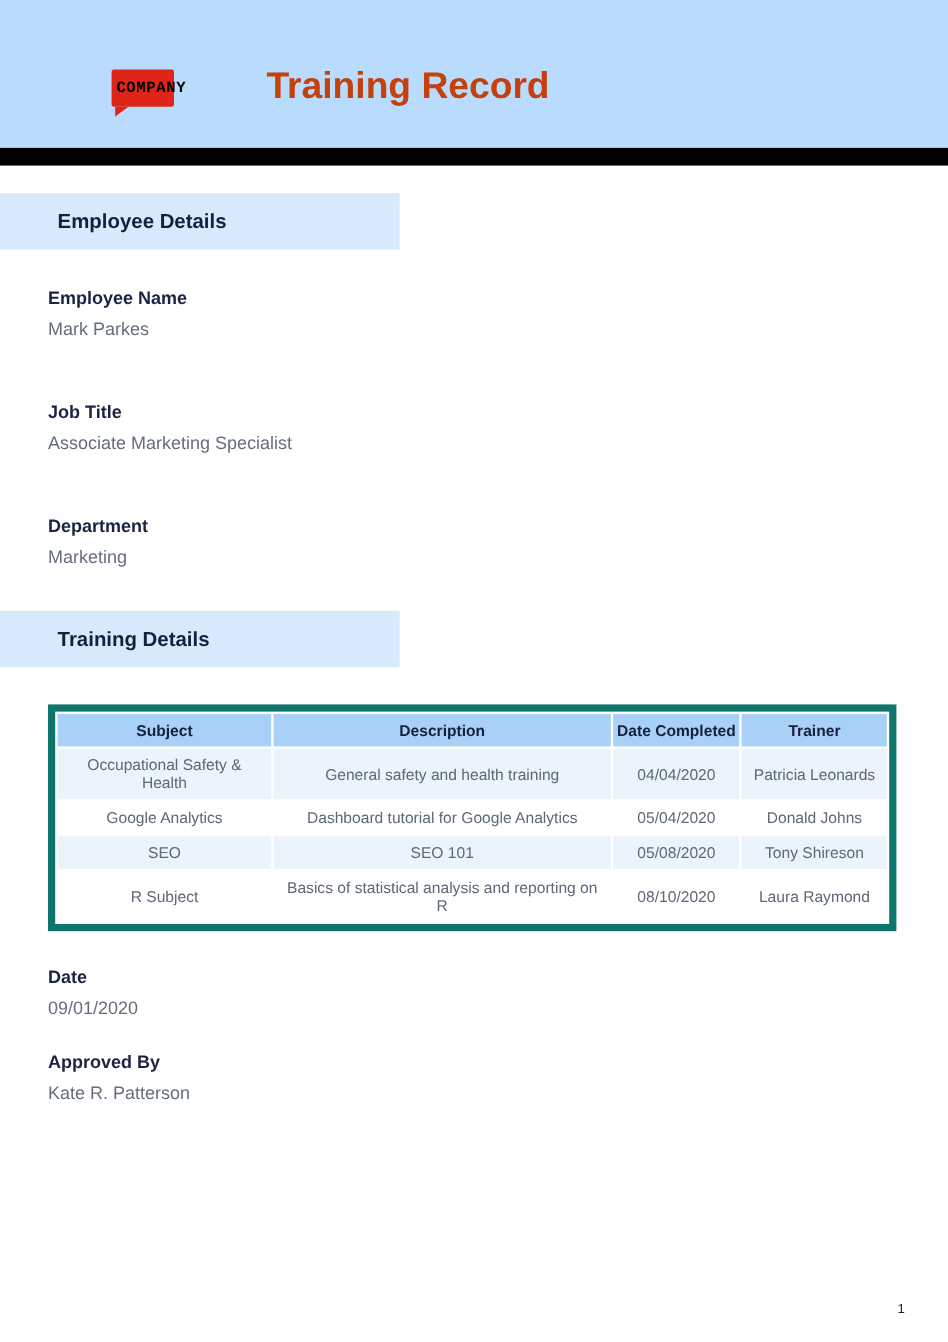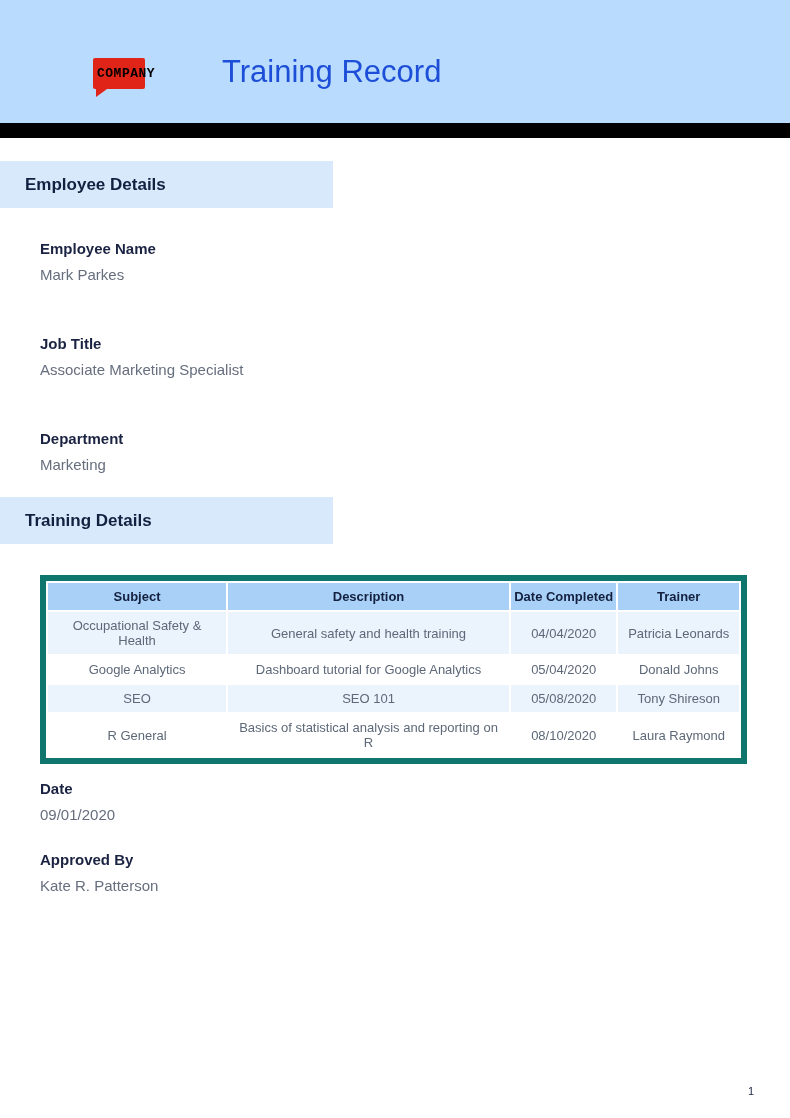--- a/index.html
+++ b/index.html
@@ -51,42 +51,42 @@
     letter-spacing: 0.5px;
     color: #000000;
     font-family: "Liberation Mono", monospace;
     white-space: nowrap;
   }
   .doc-title {
     position: absolute;
     left: 222px;
     top: 54px;
     font-size: 31px;
-    font-weight: normal;
-    color: #1d4ed8;
+    font-weight: bold;
+    color: #c2410c;
     letter-spacing: 0px;
   }
   .black-bar { height: 15px; background: #000000; }
 
   
   .section-bar {
     width: 333px;
     height: 47px;
     background: #d8e9fc;
     display: flex;
     align-items: center;
-    padding-left: 25px;
+    padding-left: 48px;
   }
   .section-bar .section-title {
     font-size: 17px;
     font-weight: bold;
     color: #14203f;
   }
   .section-bar.employee { margin-top: 23px; }
-  .section-bar.training { margin-top: 24px; align-items: center; }
+  .section-bar.training { margin-top: 36px; align-items: center; }
 
   
   .fields { margin-left: 40px; }
   .field { margin-top: 52px; }
   .field.first { margin-top: 32px; }
   .field-label {
     font-size: 15px;
     font-weight: bold;
     color: #1b2342;
     line-height: 17px;
@@ -128,21 +128,21 @@
     color: #5d6878;
     padding: 6px 8px;
     text-align: center;
     line-height: 15px;
     vertical-align: middle;
   }
   tr.alt td { background: #ebf3fc; }
 
   
   .approval { margin-left: 40px; }
-  .approval .field.date-field { margin-top: 16px; }
+  .approval .field.date-field { margin-top: 30px; }
   .approval .field.approved-field { margin-top: 28px; }
   .approval .field.signature-field { margin-top: 20px; }
   .signature-img { margin: 14px 0 0 15px; display: block; }
 
   
   .page-number {
     position: absolute;
     top: 1085px;
     right: 36px;
     font-size: 11px;
@@ -215,21 +215,21 @@
           <td>05/04/2020</td>
           <td>Donald Johns</td>
         </tr>
         <tr class="alt">
           <td>SEO</td>
           <td>SEO 101</td>
           <td>05/08/2020</td>
           <td>Tony Shireson</td>
         </tr>
         <tr>
-          <td>R General</td>
+          <td>R Subject</td>
           <td>Basics of statistical analysis and reporting on R</td>
           <td>08/10/2020</td>
           <td>Laura Raymond</td>
         </tr>
       </tbody>
     </table>
   </div>
 
   <div class="approval">
     <div class="field date-field">

